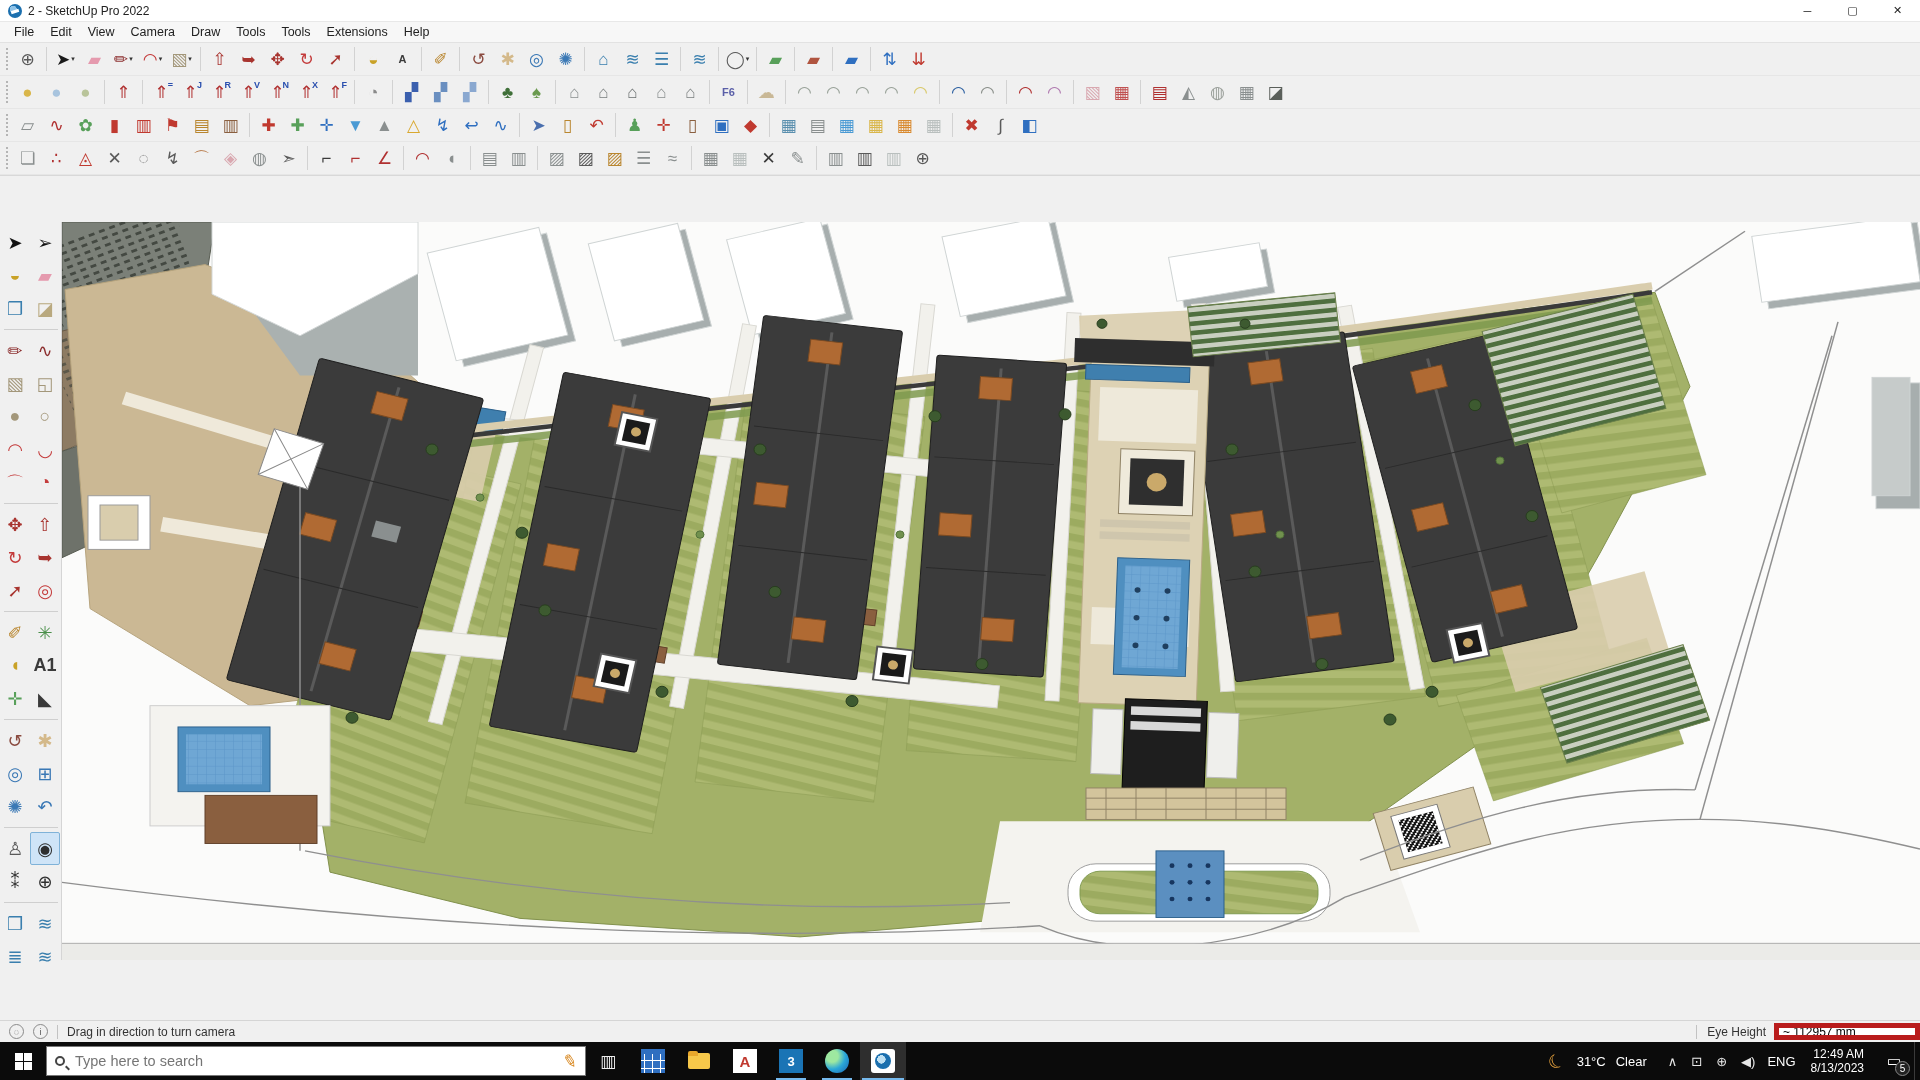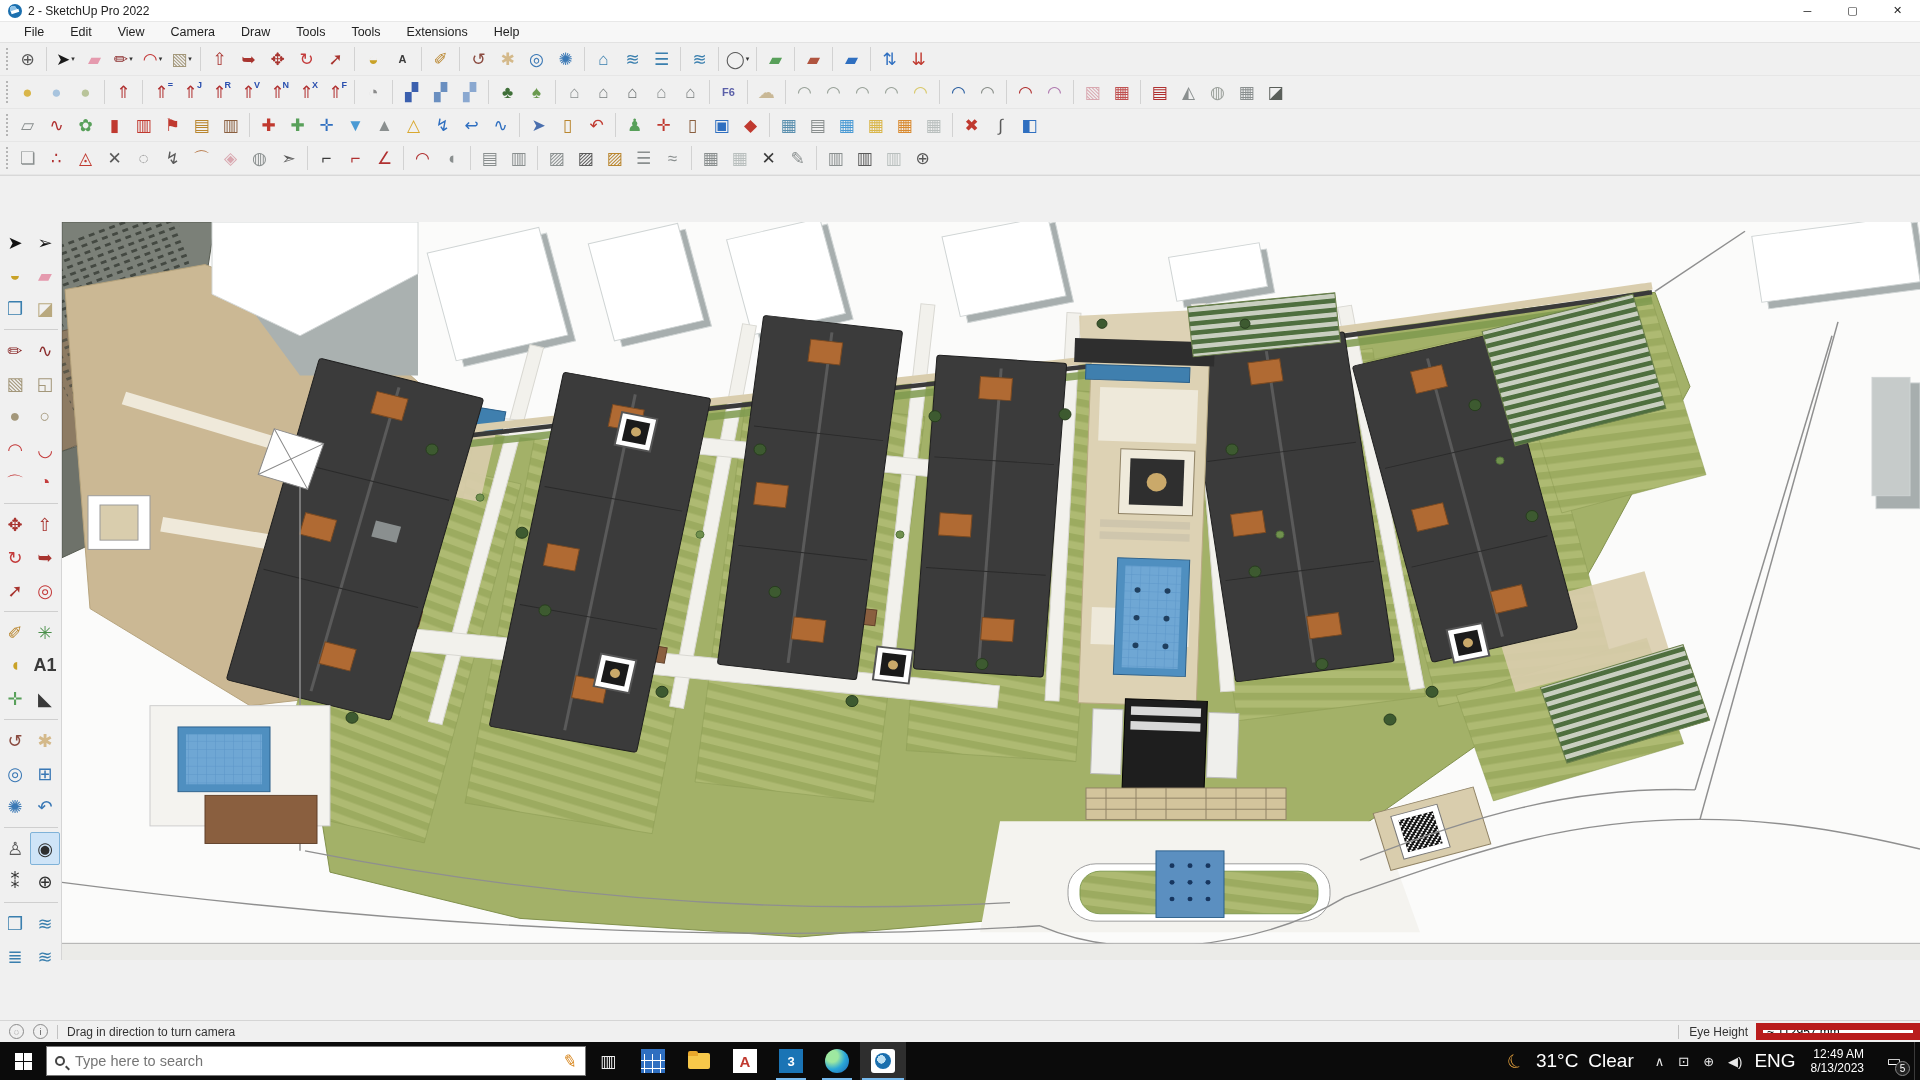--- a/index.html
+++ b/index.html
@@ -11,21 +11,21 @@
   #app-ico { width:14px; height:14px; margin:0 6px 0 8px; border-radius:50%;
     background:radial-gradient(circle at 38% 38%, #8fc3e8 0 28%, #1b6fae 30% 100%); position:relative; }
   #app-ico:after{content:"";position:absolute;left:3px;top:6px;width:8px;height:3px;background:#fff;transform:rotate(-18deg);}
   #title-text { font-size:12px; color:#222; }
   #wincontrols { margin-left:auto; display:flex; height:22px; }
   .wbtn { width:45px; height:22px; display:flex; align-items:center; justify-content:center;
     font-size:11px; color:#222; cursor:default; }
 
   
   #menubar { height:21px; background:#f7f7f7; display:flex; align-items:center; padding-left:6px; border-bottom:1px solid #e2e2e2;}
-  .menu-item { font-size:12.5px; color:#222; padding:2px 8px;margin-left:10px; }
+  .menu-item { font-size:12.5px; color:#222; padding:2px 8px; }
 
   
   #toolbars { background:#f0f0f0; border-bottom:1px solid #d8d8d8; }
   .tbrow { height:33px; display:flex; align-items:center; padding-left:2px; border-bottom:1px solid #e6e6e6; overflow:hidden; white-space:nowrap;}
   .tbhandle { width:5px; height:24px; margin:0 3px;
     background-image:radial-gradient(circle, #b5b5b5 1px, transparent 1.2px); background-size:4px 4px; }
   .tbicon { width:27px; height:27px; display:inline-flex; align-items:center; justify-content:center;
     position:relative; border:1px solid transparent; border-radius:2px; margin:0 1px; }
   .tbicon .g { font-size:17px; line-height:1; }
   .tbicon .g.txt { font-size:11px; font-weight:bold; }
@@ -57,21 +57,21 @@
   #viewport svg { display:block; width:100%; height:100%; }
 
   
   #statusbar { position:absolute; left:0; bottom:38px; width:1920px; height:22px; background:#f0f0f0;
     border-top:1px solid #d5d5d5; display:flex; align-items:center; font-size:12px; color:#333; }
   .sico { width:15px; height:15px; border:1px solid #8a8a8a; border-radius:50%; display:flex; align-items:center;
     justify-content:center; font-size:9px; color:#555; margin-left:9px; }
   #status-div { width:1px; height:14px; background:#c2c2c2; margin:0 9px; }
   #eye-wrap { margin-left:auto; display:flex; align-items:center; }
   #eye-label { margin-right:8px; }
-  #eye-input { width:164px; height:17px; border:7px solid #b91c1c; background:#fff; font-size:12px; padding:0 4px;
+  #eye-input { width:146px; height:17px; border:5px solid #b91c1c; background:#fff; font-size:12px; padding:0 4px;
     font-family:"Liberation Sans",sans-serif; }
   #status-div2 { width:1px; height:14px; background:#c2c2c2; margin:0 10px 0 0; }
 
   
   #taskbar { position:absolute; left:0; bottom:0; width:1920px; height:38px; background:#0b0b0b;
     display:flex; align-items:center; color:#fff; }
   #startbtn { width:46px; height:38px; display:flex; align-items:center; justify-content:center; }
   .winlogo { width:17px; height:17px; display:grid; grid-template-columns:8px 8px; grid-template-rows:8px 8px; gap:1px; }
   .winlogo div { background:#fff; }
   #searchbox { width:540px; height:30px; background:#fff; border:1px solid #777; display:flex; align-items:center; padding:0 8px; }
@@ -90,21 +90,21 @@
   .appic.folder { position:relative; }
   .appic.folder:before { content:""; position:absolute; left:1px; top:4px; width:22px; height:16px; background:#f7c84a; border-radius:2px; }
   .appic.folder:after { content:""; position:absolute; left:1px; top:2px; width:10px; height:5px; background:#e9a82c; border-radius:2px 2px 0 0; }
   .appic.acad { background:#fff; color:#c0392f; }
   .appic.max { background:#1a74b5; color:#fff; font-size:13px; }
   .appic.edge { border-radius:50%; background:radial-gradient(circle at 30% 30%, #9ee8a0 0 25%, #2aa7d8 55%, #1b5fb0 100%); }
   .appic.sketchup { background:#fff; border-radius:3px; }
   .appic.sketchup div { width:16px; height:16px; border-radius:50%;
     background:radial-gradient(circle at 40% 40%, #bfe0f2 0 30%, #1b6fae 32% 100%); }
   #traywrap { margin-left:auto; display:flex; align-items:center; height:38px; }
-  .tray-txt { font-size:19px; margin:0 5px; }
+  .tray-txt { font-size:13px; margin:0 5px; }
   .tray-ico { font-size:13px; margin:0 7px; color:#e8e8e8; }
   #moon { font-size:19px; color:#e8a33d; margin:0 7px 0 0; transform:rotate(-25deg); }
   #clock { text-align:right; font-size:12px; line-height:14px; margin:0 10px; }
   #notif { position:relative; width:40px; height:38px; display:flex; align-items:center; justify-content:center; font-size:15px; }
   #notif .badge { position:absolute; right:4px; bottom:4px; background:#222; border:1px solid #888; color:#fff;
     font-size:10px; width:15px; height:15px; border-radius:50%; display:flex; align-items:center; justify-content:center; }
   #showdesk { width:6px; height:38px; border-left:1px solid #3a3a3a; }
 </style>
 </head>
 <body>

